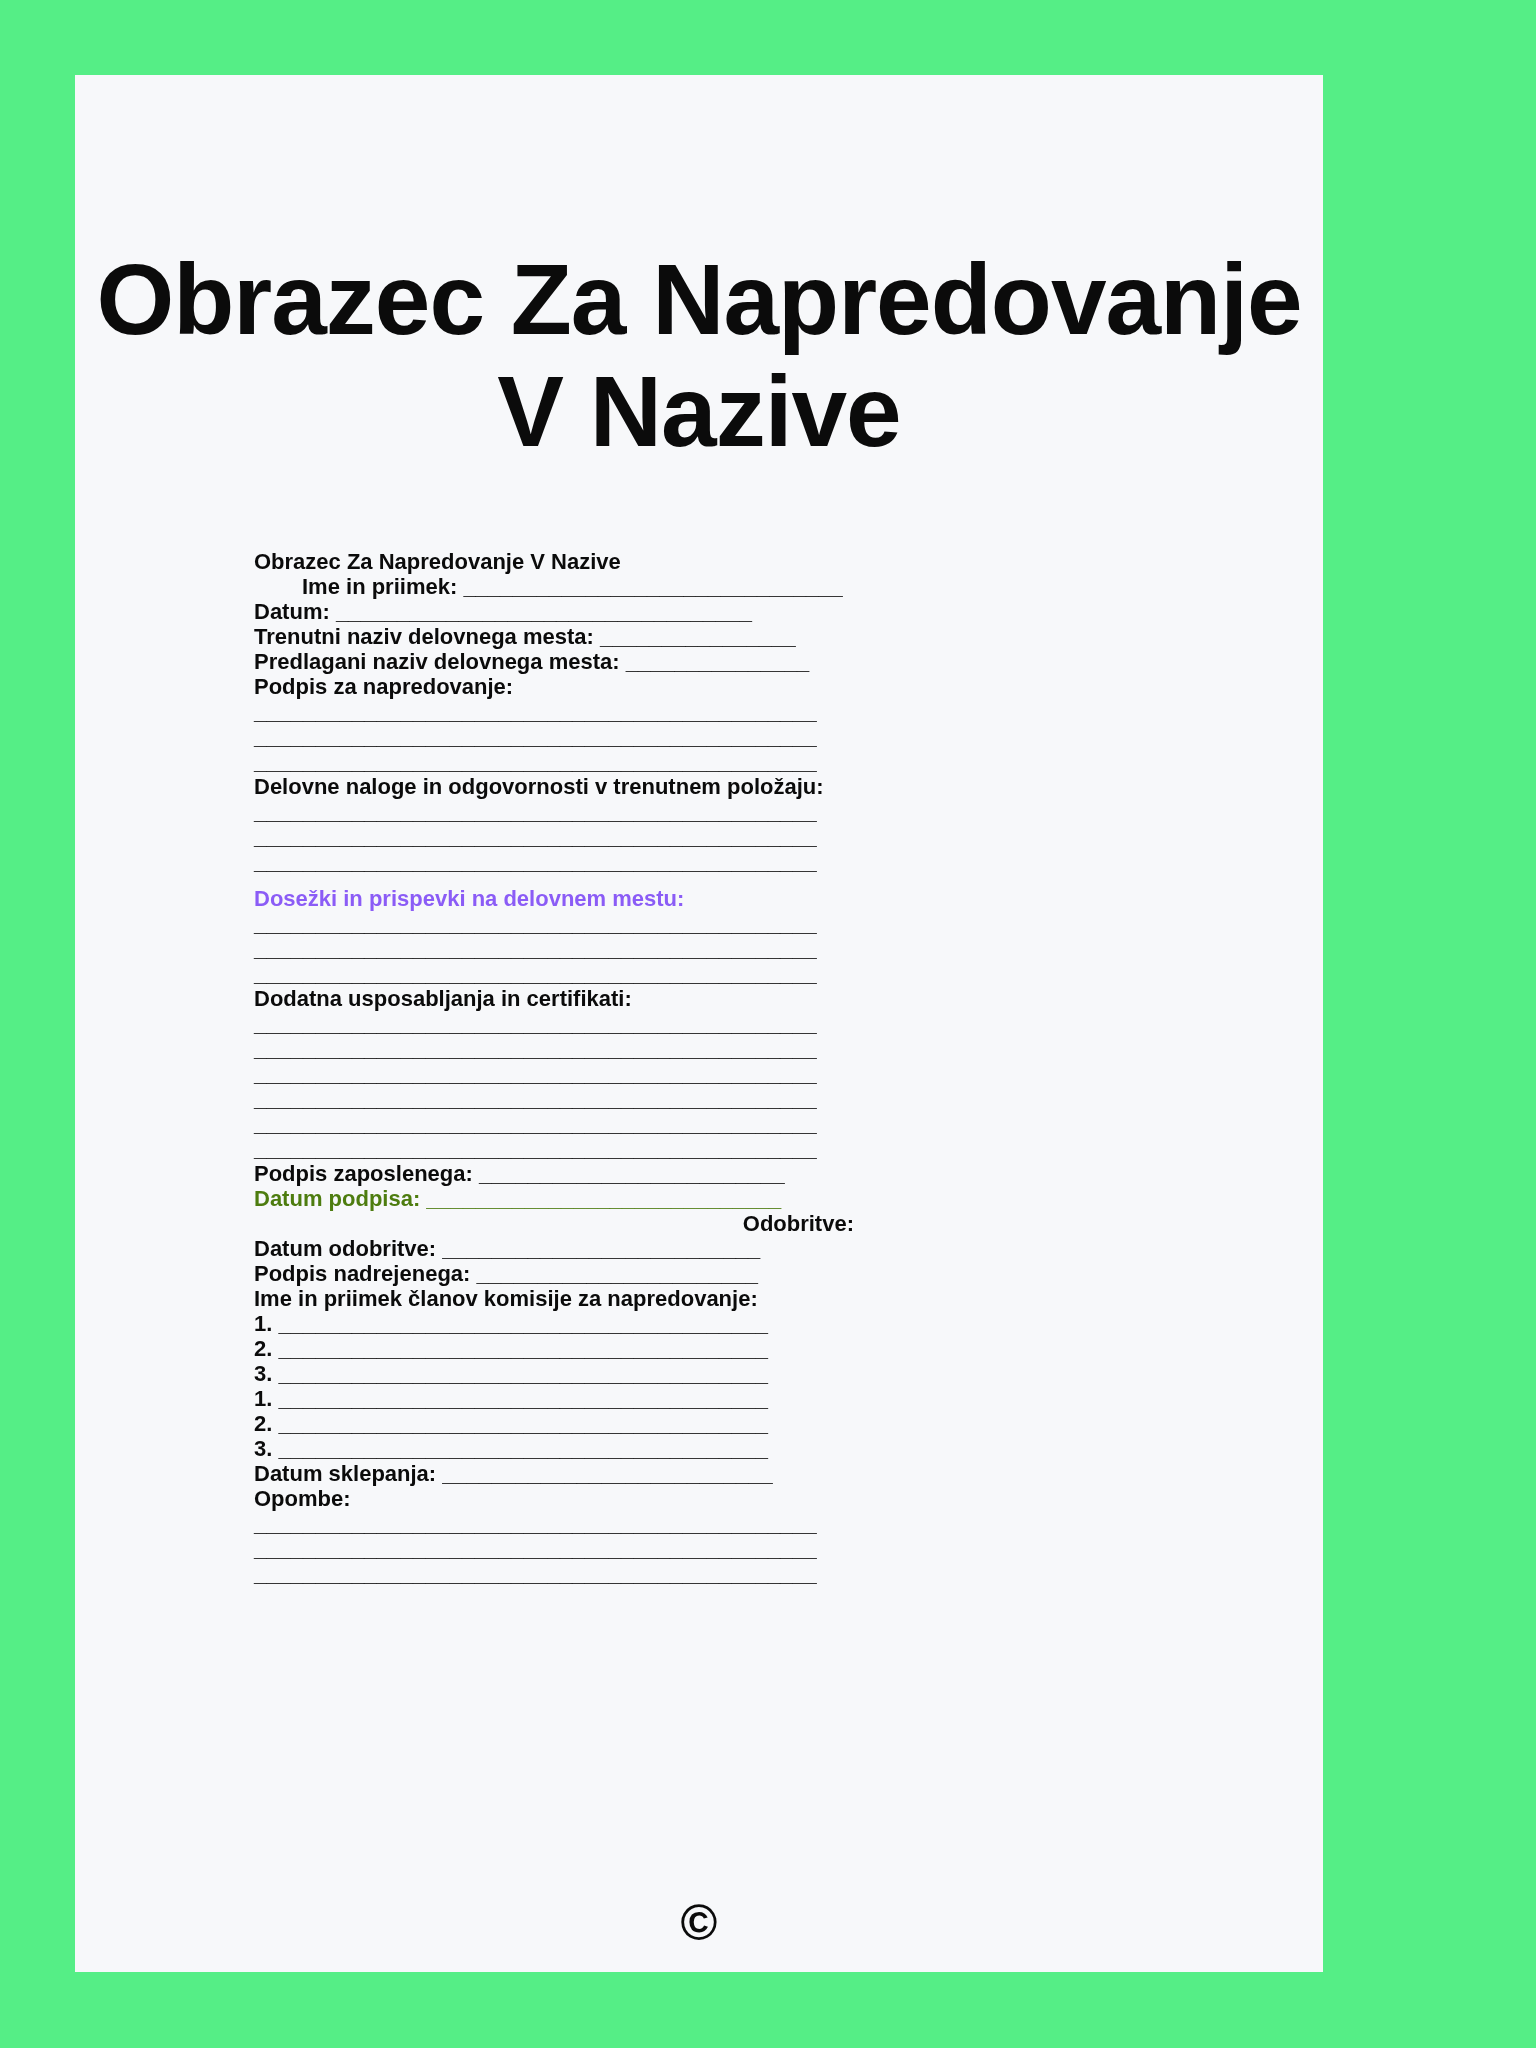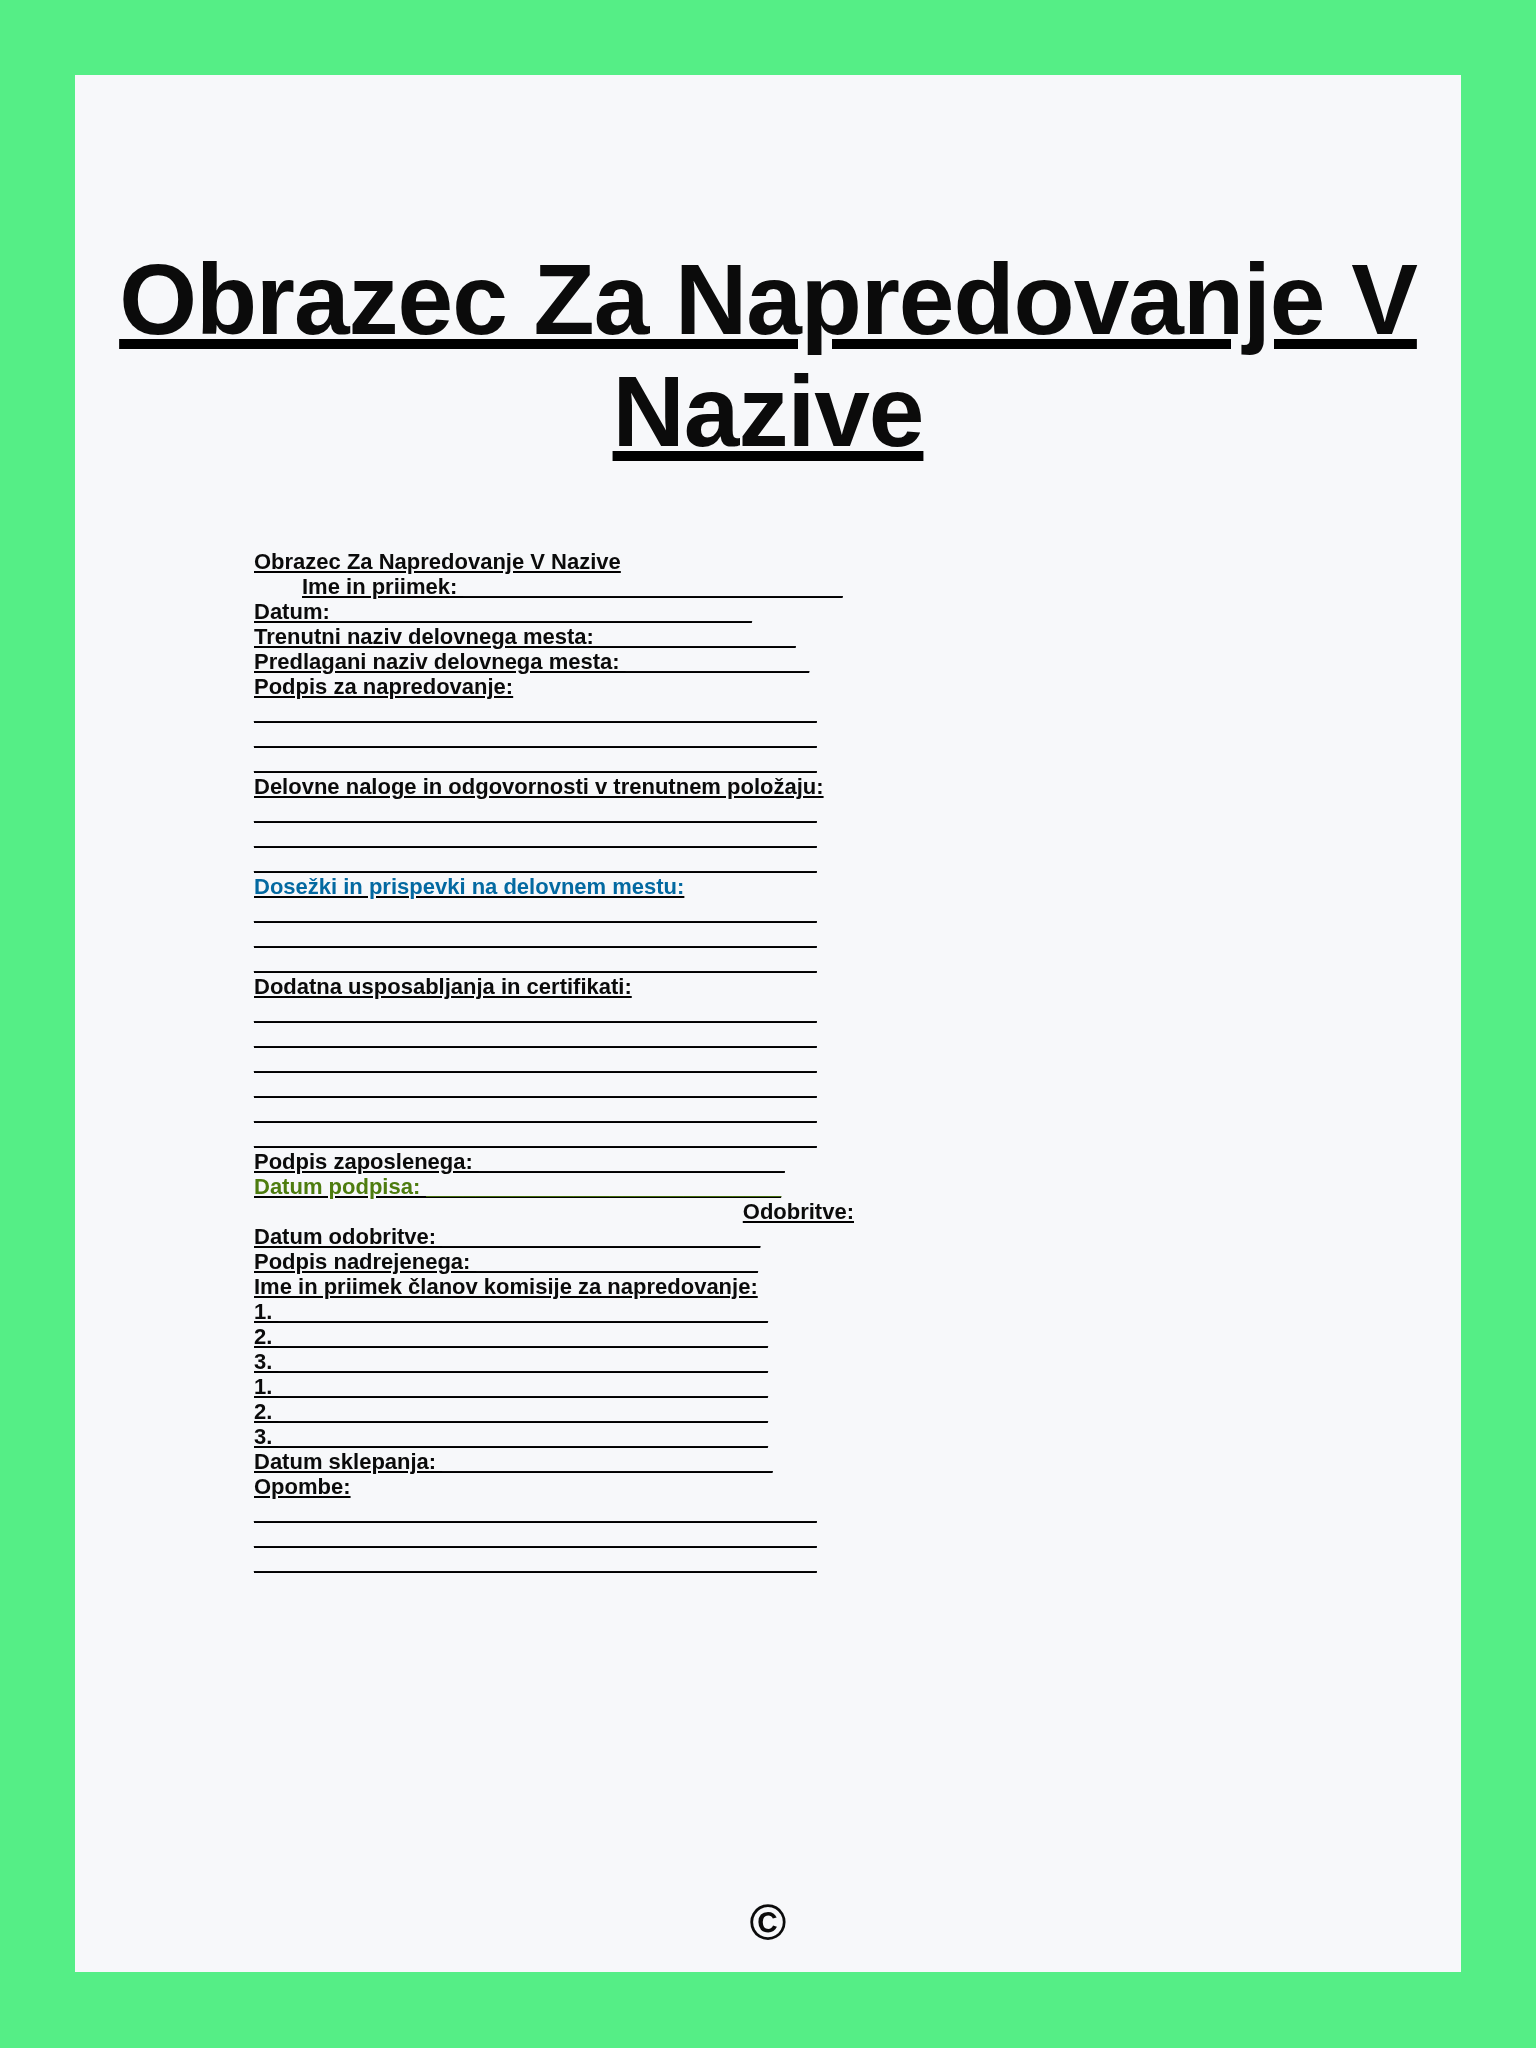--- a/index.html
+++ b/index.html
@@ -7,24 +7,23 @@
     width: 1536px;
     height: 2048px;
     position: relative;
     background: #55ee86;
     font-family: "Liberation Sans", sans-serif;
   }
   .paper {
     position: absolute;
     left: 75px;
     top: 75px;
-    width: 1386px;
+    width: 1248px;
     height: 1897px;
     background: #f7f8fa;
-    text-decoration: underline;
   }
   .title {
     margin: 168px 0 0 0;
     padding: 0;
     text-align: center;
     font-size: 100px;
     line-height: 112px;
     font-weight: bold;
     letter-spacing: -1px;
     color: #0b0b0b;
@@ -61,21 +60,21 @@
       <div class="row field" style="color: rgb(11, 11, 11);">Trenutni naziv delovnega mesta: ________________</div>
       <div class="row field" style="color: rgb(11, 11, 11);">Predlagani naziv delovnega mesta: _______________</div>
       <div class="row label" style="color: rgb(11, 11, 11);">Podpis za napredovanje:</div>
       <div class="row line" style="color: rgb(11, 11, 11);">______________________________________________</div>
       <div class="row line" style="color: rgb(11, 11, 11);">______________________________________________</div>
       <div class="row line" style="color: rgb(11, 11, 11);">______________________________________________</div>
       <div class="row label" style="color: rgb(11, 11, 11);">Delovne naloge in odgovornosti v trenutnem položaju:</div>
       <div class="row line" style="color: rgb(11, 11, 11);">______________________________________________</div>
       <div class="row line" style="color: rgb(11, 11, 11);">______________________________________________</div>
       <div class="row line" style="color: rgb(11, 11, 11);">______________________________________________</div>
-      <div class="row label" style="color: #0369a1;">Dosežki in prispevki na delovnem mestu:</div>
+      <div class="row label" style="color: #8b5cf6; margin-top: 12px;">Dosežki in prispevki na delovnem mestu:</div>
       <div class="row line" style="color: rgb(11, 11, 11);">______________________________________________</div>
       <div class="row line" style="color: rgb(11, 11, 11);">______________________________________________</div>
       <div class="row line" style="color: rgb(11, 11, 11);">______________________________________________</div>
       <div class="row label" style="color: rgb(11, 11, 11);">Dodatna usposabljanja in certifikati:</div>
       <div class="row line" style="color: rgb(11, 11, 11);">______________________________________________</div>
       <div class="row line" style="color: rgb(11, 11, 11);">______________________________________________</div>
       <div class="row line" style="color: rgb(11, 11, 11);">______________________________________________</div>
       <div class="row line" style="color: rgb(11, 11, 11);">______________________________________________</div>
       <div class="row line" style="color: rgb(11, 11, 11);">______________________________________________</div>
       <div class="row line" style="color: rgb(11, 11, 11);">______________________________________________</div>

